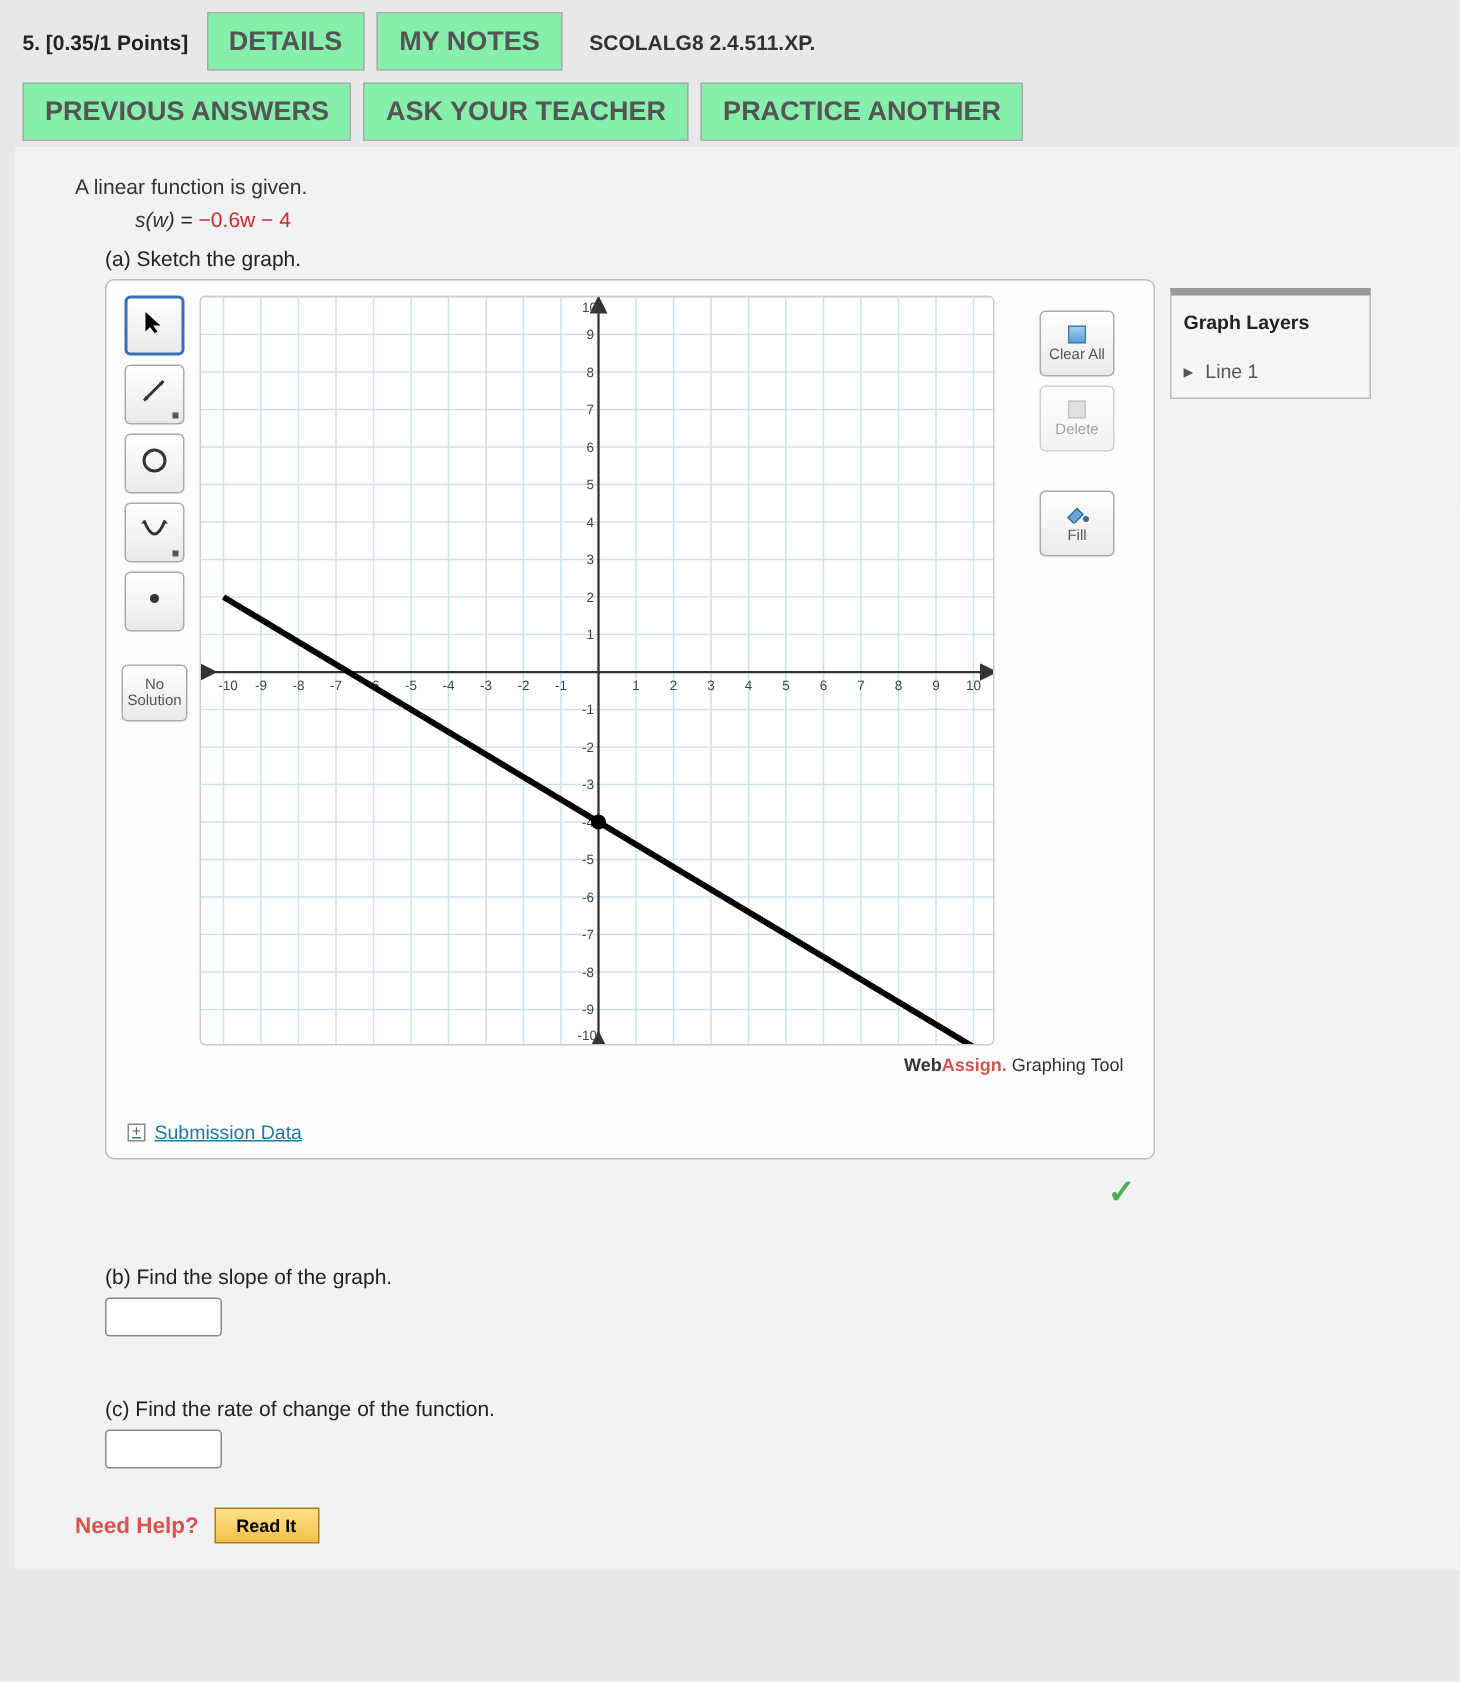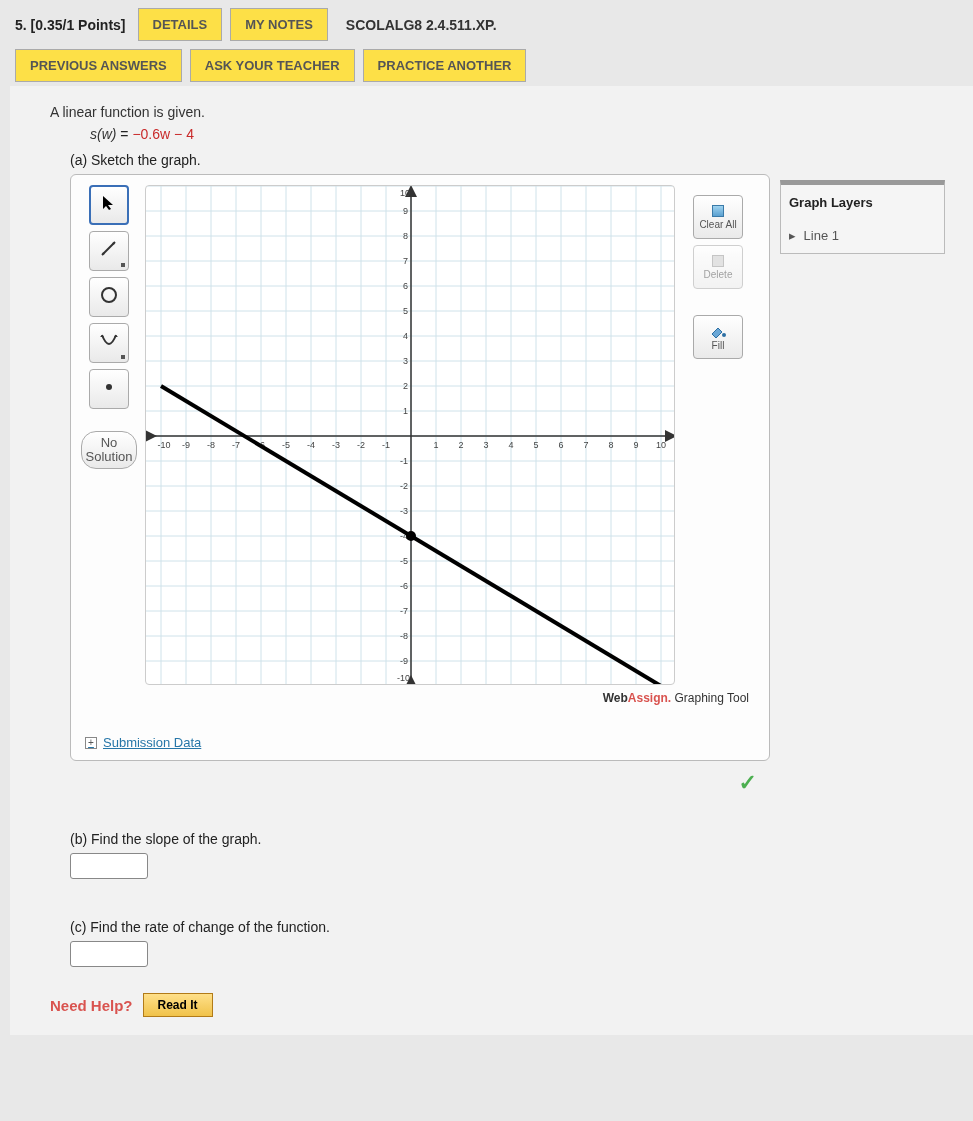--- a/index.html
+++ b/index.html
@@ -12,24 +12,24 @@
   }
   .top-row, .second-row {
     display: flex;
     align-items: center;
     gap: 8px;
     padding: 4px 15px;
   }
   .top-row { padding-top: 8px; }
   .q-number { font-weight: bold; margin-right: 4px; }
   .btn {
-    background: #fde047;
+    background: #86efac;
     border: 1px solid #aaa;
     padding: 8px 14px;
-    font-size: 13px;
+    font-size: 18px;
     font-weight: bold;
     color: #555;
     cursor: pointer;
   }
   .btn.det { color:#555; }
   .src-code { font-weight: bold; color: #333; font-size: 14px; padding-left:10px;}
   .content {
     background: #f2f2f2;
     margin: 0 0 0 10px;
     padding: 18px 0 18px 40px;
@@ -67,21 +67,21 @@
     width: 40px; height: 40px;
     background: linear-gradient(#fff,#e9e9e9);
     border: 1px solid #aaa;
     border-radius: 4px;
     display:flex; align-items:center; justify-content:center;
     cursor: pointer;
     font-size: 16px;
     position: relative;
   }
   .tool-btn.selected { border: 2px solid #3a6fb7; }
-  .tool-btn.ns { font-size: 13px; text-align:center; line-height:1.1; color:#555; width:56px; height:38px;border-radius:15px;}
+  .tool-btn.ns { font-size: 10px; text-align:center; line-height:1.1; color:#555; width:44px; height:38px;}
   .corner-dot { position:absolute; right:3px; bottom:3px; width:4px; height:4px; background:#555; }
   svg.grid-svg { background:#fff; border:1px solid #ccc; border-radius:4px; }
   .right-tools {
     position:absolute; right:16px; top:10px;
     display:flex; flex-direction:column; gap:6px; align-items:center;
   }
   .r-btn {
     width:50px; height:44px;
     background: linear-gradient(#fff,#eaeaea);
     border:1px solid #aaa; border-radius:4px;
@@ -96,21 +96,21 @@
   .sub-data {
     display:flex; align-items:center; gap:6px;
     margin: 30px 0 0 4px;
     color:#2676a8; text-decoration: underline;
     font-size:13px;
   }
   .sub-data .plus { width:12px; height:12px; border:1px solid #888; background:#fff; color:#555; font-size:10px; display:flex; align-items:center; justify-content:center; text-decoration:none;}
   .check { position:absolute; bottom:-36px; right:12px; color:#4caf50; font-size:22px; font-weight:bold;}
   .layers-panel {
     position:absolute; top:6px; left: 710px;
-    width: 165px;
+    width: 134px;
     background:#f5f5f5;
     border:1px solid #bbb;
     border-top:5px solid #999;
     padding: 10px 8px;
     font-size: 13px;
   }
   .layers-panel .hdr { font-weight:bold; margin-bottom:18px; }
   .layers-panel .line-row { display:flex; align-items:center; gap:8px; color:#555; cursor:pointer;}
   .part-bc { margin: 40px 0 0 20px; }
   .inp {

